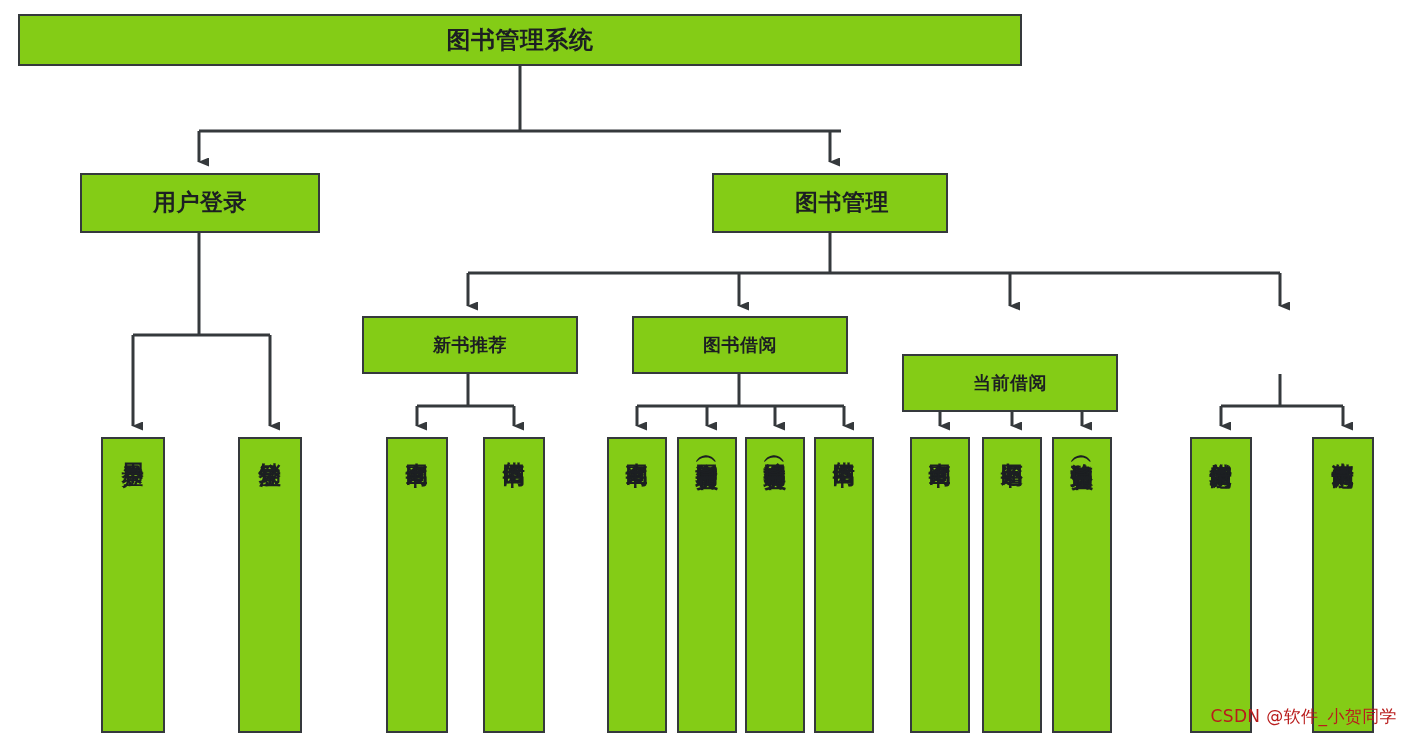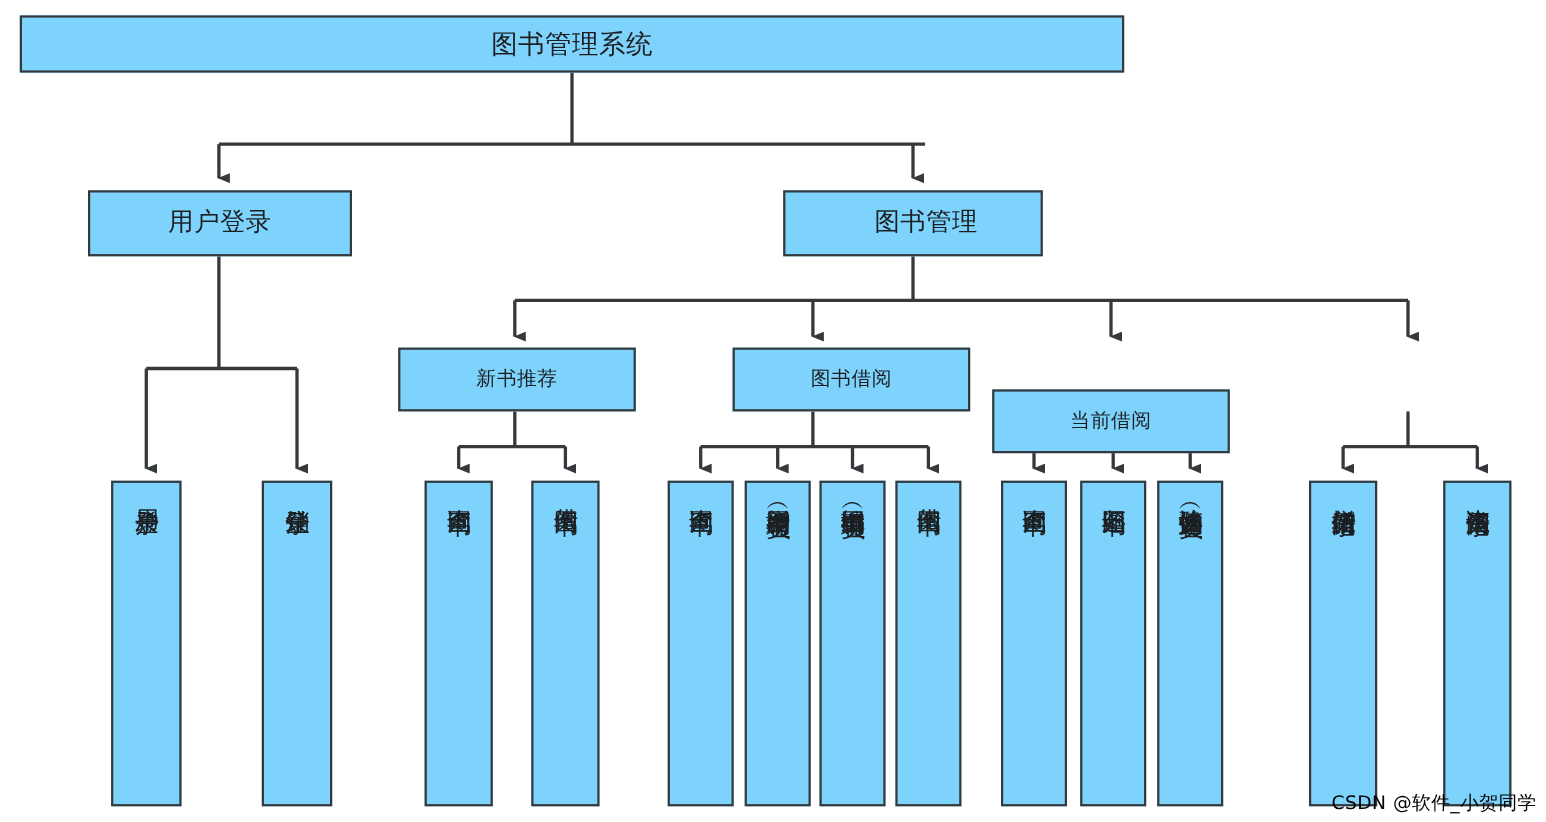--- a/index.html
+++ b/index.html
@@ -21,27 +21,28 @@
     position: absolute;
     left: 0;
     top: 0;
     width: 1405px;
     height: 747px;
     pointer-events: none;
   }
   .node {
     position: absolute;
     box-sizing: border-box;
-    background: #7dd3fc;
+    background: #84cc16;
     border: 2px solid #35393c;
     display: flex;
     align-items: center;
     justify-content: center;
     color: #1c1f22;
     z-index: 2;
+    font-weight: bold;
   }
   .node .label {
     display: block;
     text-align: center;
     line-height: 1.18;
     letter-spacing: 0.5px;
   }
   .node.root .label { font-size: 24px; }
   .node.lvl1 .label { font-size: 23px; }
   .node.lvl2 .label { font-size: 18px; }
@@ -53,23 +54,23 @@
     font-size: 22px;
     writing-mode: vertical-rl;
     text-orientation: upright;
     line-height: 1.06;
     letter-spacing: 1px;
     white-space: nowrap;
   }
   #watermark {
     position: absolute;
     right: 8px;
-    bottom: 6px;
+    bottom: 19px;
     font-size: 17px;
-    color: #000000;
+    color: #b91c1c;
     z-index: 5;
     white-space: nowrap;
     letter-spacing: 0.4px;
   }
 </style>
 </head>
 <body>
 
 <div id="canvas">
 
@@ -130,21 +131,21 @@
   <div class="node lvl1" style="left:80px; top:173px; width:240px; height:60px;">
     <span class="label">用户登录</span>
   </div>
   <div class="node lvl1" style="left:712px; top:173px; width:236px; height:60px;padding-left:24px;">
     <span class="label">图书管理</span>
   </div>
 
   <div class="node lvl2" style="left:362px; top:316px; width:216px; height:58px;">
     <span class="label">新书推荐</span>
   </div>
-  <div class="node lvl2" style="left:632px; top:316px; width:216px; height:58px;margin-left:34px;">
+  <div class="node lvl2" style="left:632px; top:316px; width:216px; height:58px;">
     <span class="label">图书借阅</span>
   </div>
   <div class="node lvl2" style="left:902px; top:316px; width:216px; height:58px;margin-top:38px;">
     <span class="label">当前借阅</span>
   </div>
 
   <div class="node leaf" style="left:101px; top:437px; width:64px; height:296px;">
     <span class="label">用户登录</span>
   </div>
   <div class="node leaf" style="left:238px; top:437px; width:64px; height:296px;">

